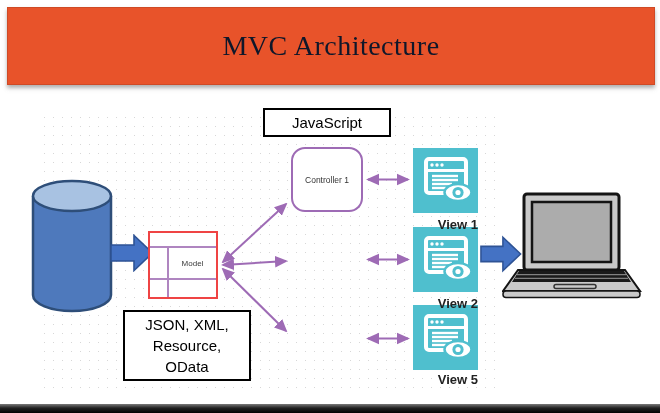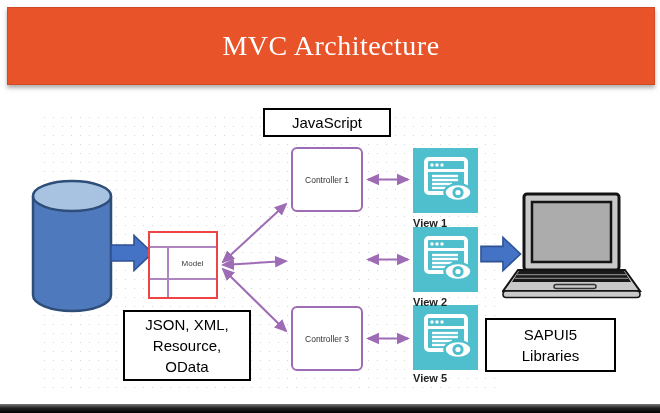--- a/index.html
+++ b/index.html
@@ -4,21 +4,21 @@
 <style>
   html,body{margin:0;padding:0;background:#fff;}
   #stage{position:relative;width:660px;height:413px;background:#ffffff;overflow:hidden;
          font-family:"Liberation Sans",sans-serif;}
 
   
   .banner{position:absolute;left:7px;top:7px;width:646px;height:76px;background:#E8532A;
           border:1px solid #cf4a25;box-shadow:0 3px 4px rgba(110,110,110,.55);
           display:flex;align-items:center;justify-content:center;}
   .banner h1{margin:3px;font-family:"Liberation Serif",serif;font-weight:400;
-             font-size:28px;color:#ffffff;letter-spacing:.5px;}
+             font-size:28px;color:#0f172a;letter-spacing:.5px;}
 
   
   .dotgrid{position:absolute;left:40px;top:113px;width:462px;height:283px;
            background-image:radial-gradient(#d7d7d7 0.8px,transparent 0.9px);
            background-size:9px 9px;}
 
   
   .lblbox{position:absolute;background:#fff;border:2px solid #000;display:flex;
           align-items:center;justify-content:center;text-align:center;
           font-size:15px;color:#000;white-space:pre-line;line-height:21px;}
@@ -30,30 +30,30 @@
   .model{position:absolute;left:148px;top:231px;width:70px;height:68px;background:#fff;
          border:2px solid #ef4444;box-sizing:border-box;}
   .model .h1line{position:absolute;left:0;right:0;top:13px;height:2px;background:#AF85C0;}
   .model .h2line{position:absolute;left:0;right:0;top:45px;height:2px;background:#AF85C0;}
   .model .vline{position:absolute;left:17px;top:13px;bottom:0;width:2px;background:#AF85C0;}
   .model .mlabel{position:absolute;left:19px;top:15px;right:0;height:30px;display:flex;
                  align-items:center;justify-content:center;font-size:8px;color:#3a3a3a;}
 
   
   .controller{position:absolute;left:291px;width:72px;height:65px;background:#fff;
-              border:2px solid #9E6BB5;border-radius:6px;box-sizing:border-box;
+              border:2px solid #9E6BB5;border-radius:14px;box-sizing:border-box;
               display:flex;align-items:center;justify-content:center;
               font-size:8.5px;color:#333;}
   #controller-1{top:147px;} #controller-2{top:227px;} #controller-3{top:306px;}
 
   
   .view{position:absolute;left:413px;width:65px;height:65px;background:#4FBFCE;}
   #view-1{top:148px;} #view-2{top:227px;} #view-3{top:305px;}
-  .viewlabel{position:absolute;left:413px;width:65px;height:12px;text-align:left;
-             font-size:11px;font-weight:bold;color:#222;}
+  .viewlabel{position:absolute;left:413px;width:65px;height:12px;text-align:right;
+             font-size:13px;font-weight:bold;color:#222;}
   #viewlabel-1{top:217px;} #viewlabel-2{top:296px;} #viewlabel-3{top:372px;}
 
   .svgabs{position:absolute;pointer-events:none;}
 
   
   .footerbar{position:absolute;left:0;top:404px;width:660px;height:9px;
              background:linear-gradient(#7a7a7a 0%,#222 45%,#000 100%);}
 </style>
 </head>
 <body>
@@ -79,25 +79,22 @@
     <div class="h1line"></div>
     <div class="vline"></div>
     <div class="h2line"></div>
     <div class="mlabel">Model</div>
   </div>
 
   <div class="lblbox" id="box-datasources">JSON, XML,
 Resource,
 OData</div>
   <div class="lblbox" id="box-javascript">JavaScript</div>
-  <div class="lblbox" id="box-sapui5">SAPUI5
-Libraries</div>
 
   <div class="controller" id="controller-1">Controller 1</div>
-  <div class="controller" id="controller-3">Controller 3</div>
 
   <div class="view" id="view-1">
     <svg width="65" height="65" viewBox="0 0 65 65">
       <rect x="13" y="11" width="40" height="34" rx="3" fill="none" stroke="#fff" stroke-width="4"></rect>
       <circle cx="19" cy="17" r="1.7" fill="#fff"></circle>
         <circle cx="24" cy="17" r="1.7" fill="#fff"></circle>
         <circle cx="29" cy="17" r="1.7" fill="#fff"></circle>
       <line x1="15" y1="22.5" x2="51" y2="22.5" stroke="#fff" stroke-width="3"></line>
       <line x1="19" y1="28" x2="45" y2="28" stroke="#fff" stroke-width="2.4"></line>
       <line x1="19" y1="32" x2="45" y2="32" stroke="#fff" stroke-width="2.4"></line>

